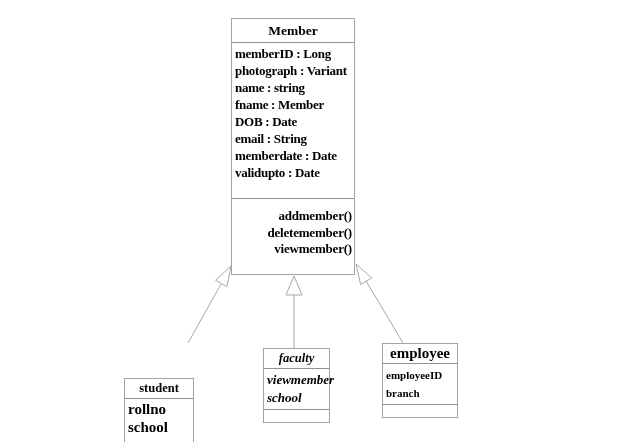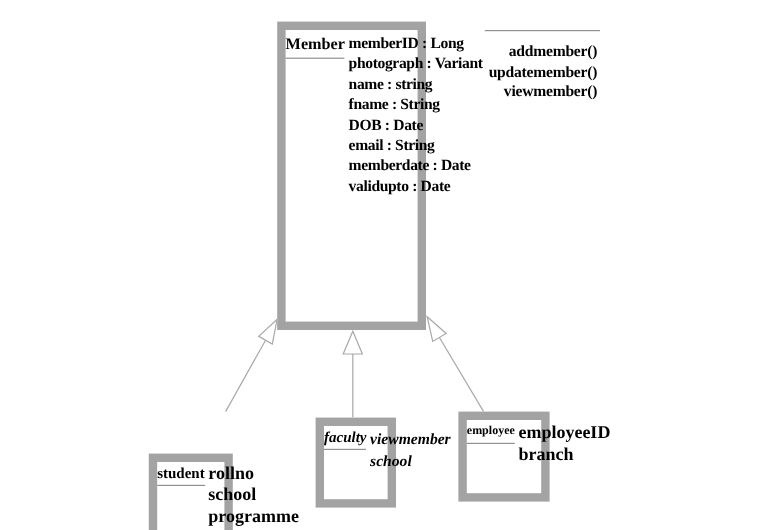--- a/index.html
+++ b/index.html
@@ -20,24 +20,24 @@
   #connectors {
     position: absolute;
     left: 0;
     top: 0;
     width: 638px;
     height: 442px;
   }
   .class-box {
     position: absolute;
     background: #ffffff;
-    border: 7px solid #a3a3a3;
+    border: 1px solid #a3a3a3;
     box-sizing: border-box;
     display: flex;
-    flex-direction: row;
+    flex-direction: column;
   }
   .class-title {
     text-align: center;
     border-bottom: 1px solid #919191;
     flex: 0 0 auto;
     white-space: nowrap;
   }
   .attrs {
     flex: 0 0 auto;
     box-sizing: border-box;
@@ -74,22 +74,22 @@
   #box-student .class-title { height: 19px; line-height: 19px; font-size: 12.5px; }
   #box-student .attrs { height: 55px; padding: 1px 2px 0 3px; font-size: 15px; line-height: 18px; font-family: Liberation Serif, serif; }
 
   
   #box-faculty { left: 263px; top: 348px; width: 67px; height: 75px; font-style: italic; }
   #box-faculty .class-title { height: 19px; line-height: 19px; font-size: 12.5px; }
   #box-faculty .attrs { height: 40px; padding: 2px 2px 0 3px; font-size: 13px; line-height: 18px; }
 
   
   #box-employee { left: 382px; top: 343px; width: 76px; height: 75px; }
-  #box-employee .class-title { height: 19px; line-height: 19px; font-size: 10px; }
-  #box-employee .attrs { height: 40px; padding: 2px 2px 0 3px; font-size: 15px; line-height: 18px; }
+  #box-employee .class-title { height: 19px; line-height: 19px; font-size: 15px; }
+  #box-employee .attrs { height: 40px; padding: 2px 2px 0 3px; font-size: 11px; line-height: 18px; }
 </style>
 </head>
 <body>
 
 <div id="canvas">
 
   <svg id="connectors" viewBox="0 0 638 442" xmlns="http://www.w3.org/2000/svg">
 
     <g>
       <line x1="188" y1="343" x2="221.3" y2="283.5" stroke="#a8a8a8" stroke-width="1"></line>
@@ -106,29 +106,29 @@
       <polygon points="356,264 371.8,277.9 360.6,284.5" fill="#ffffff" stroke="#a8a8a8" stroke-width="1"></polygon>
     </g>
   </svg>
 
   <div id="box-member" class="class-box">
     <div class="class-title">Member</div>
     <div class="attrs">
       <span class="line">memberID : Long</span>
       <span class="line">photograph : Variant</span>
       <span class="line">name : string</span>
-      <span class="line">fname : String</span>
+      <span class="line">fname : Member</span>
       <span class="line">DOB : Date</span>
       <span class="line">email : String</span>
       <span class="line">memberdate : Date</span>
       <span class="line">validupto : Date</span>
     </div>
     <div class="methods">
       <span class="line">addmember()</span>
-      <span class="line">updatemember()</span>
+      <span class="line">deletemember()</span>
       <span class="line">viewmember()</span>
     </div>
   </div>
 
   <div id="box-student" class="class-box">
     <div class="class-title">student</div>
     <div class="attrs">
       <span class="line">rollno</span>
       <span class="line">school</span>
       <span class="line">programme</span>

